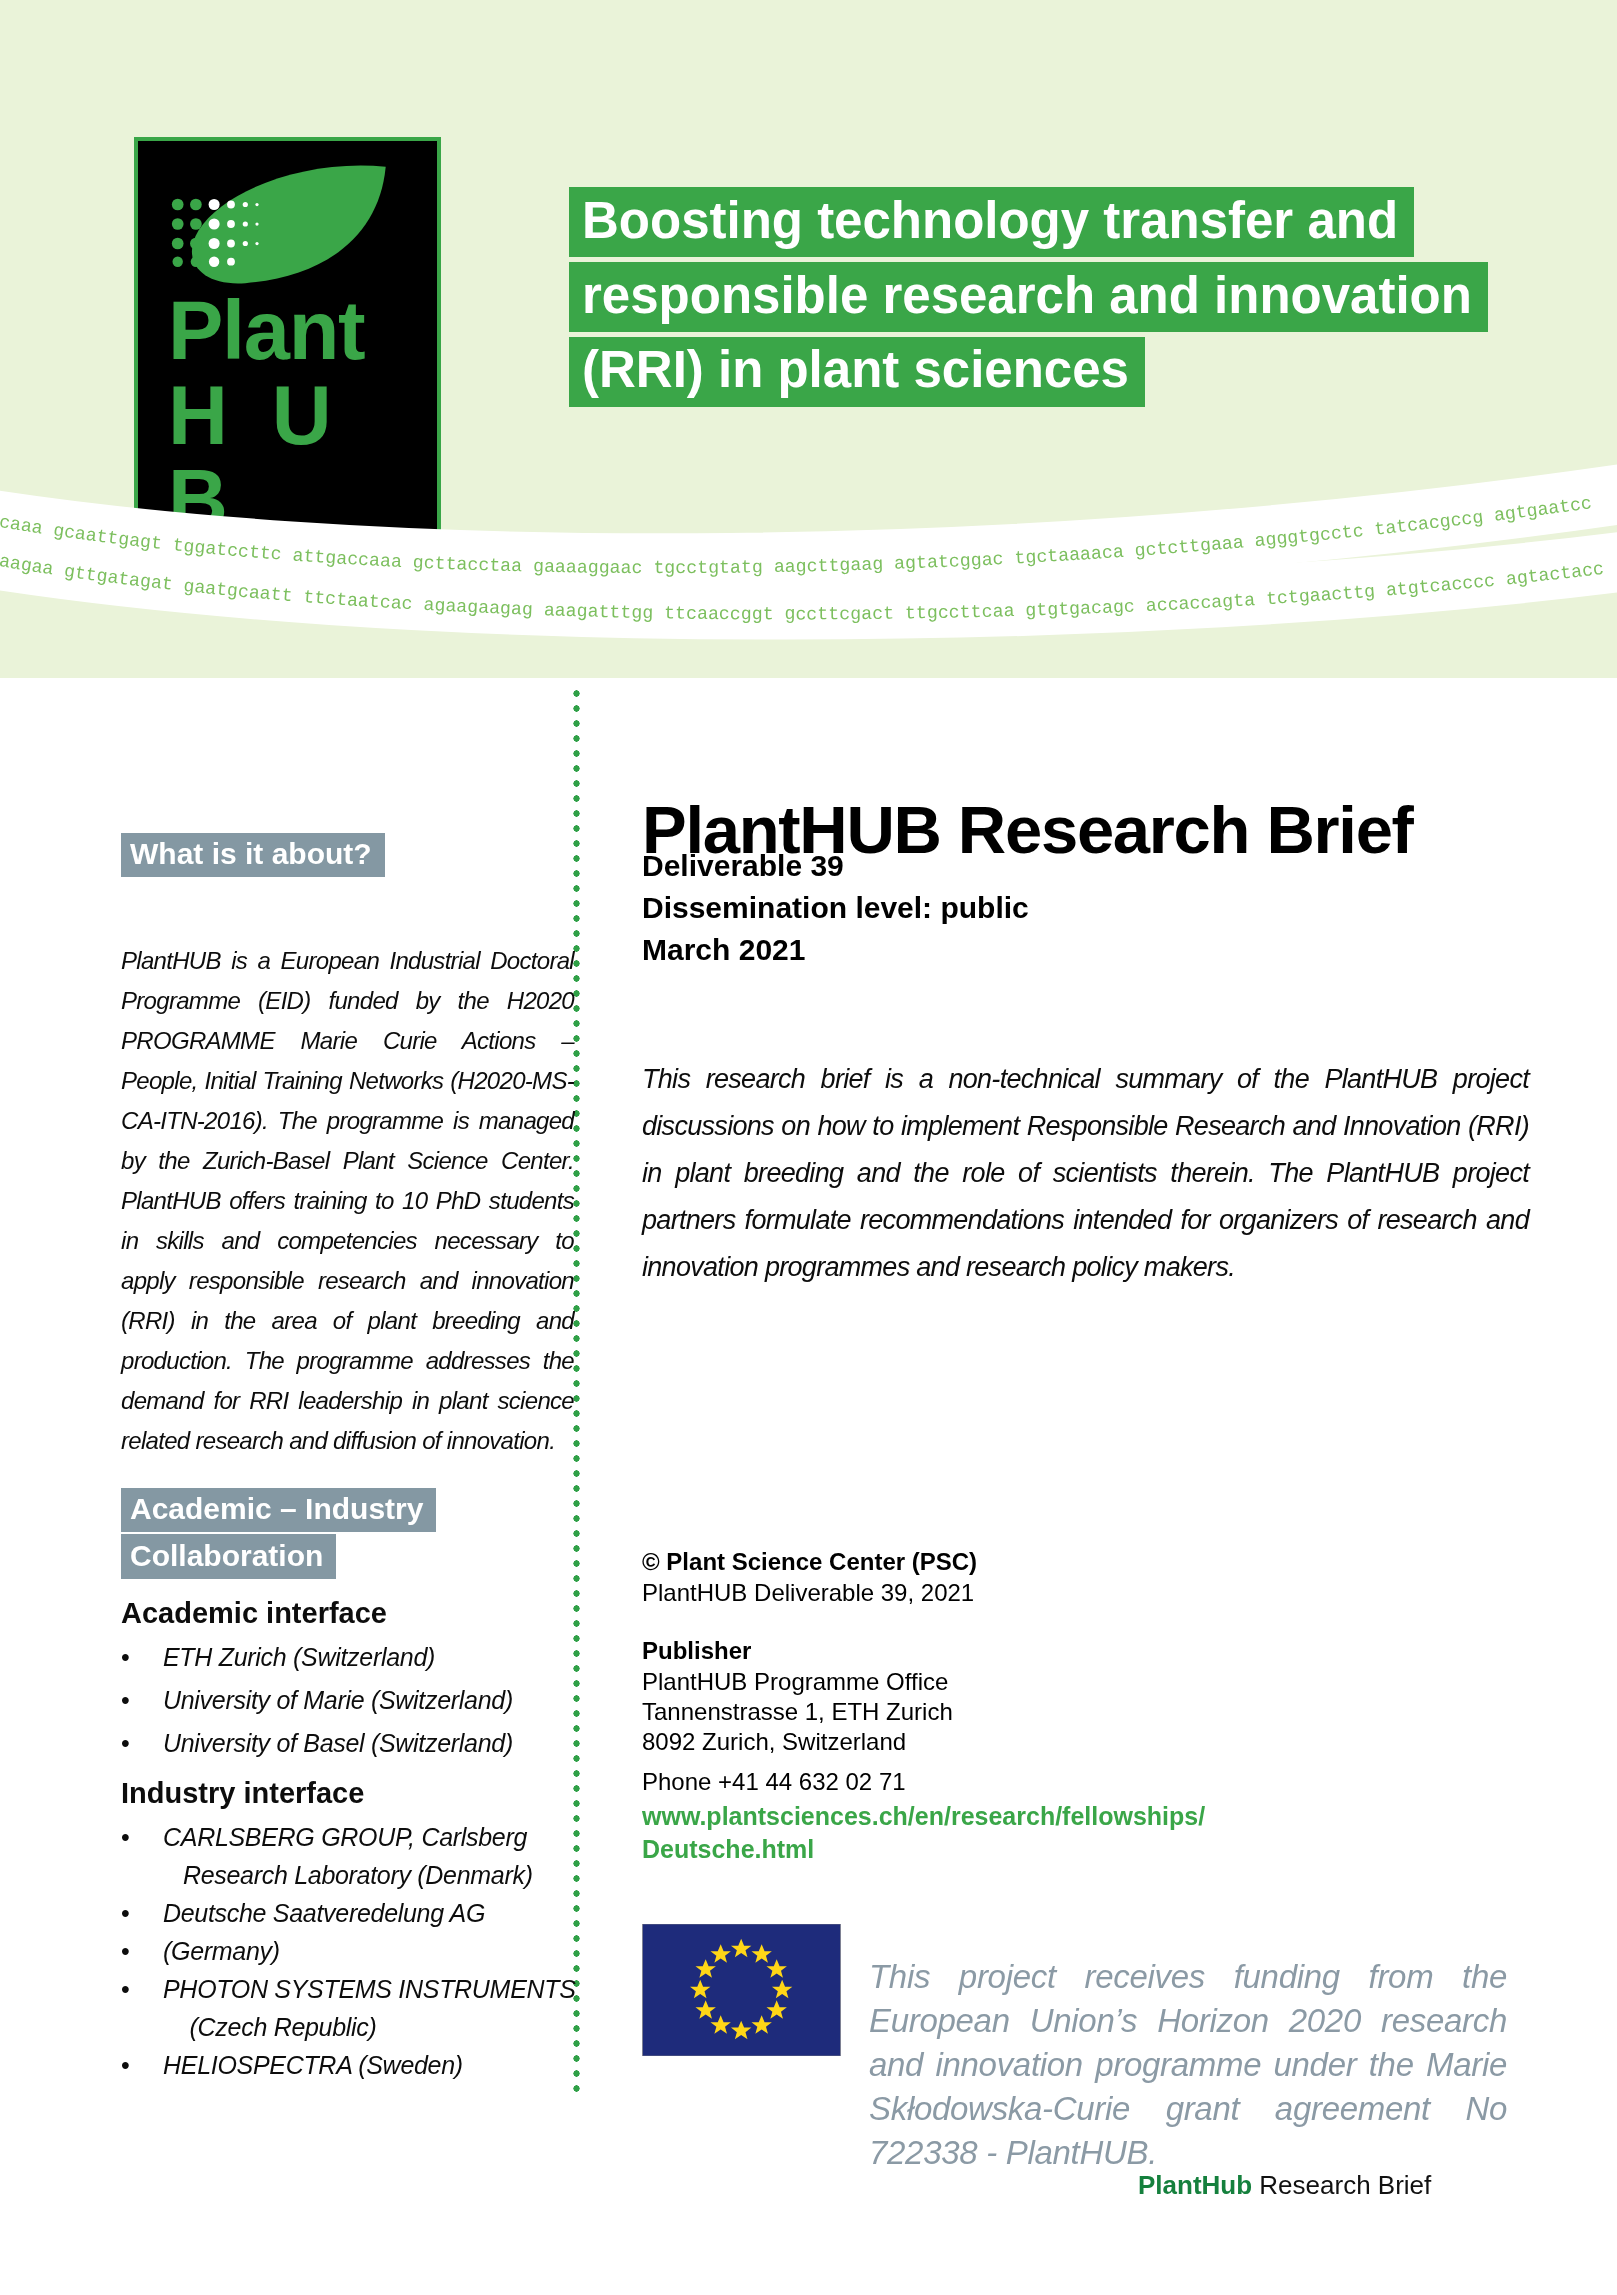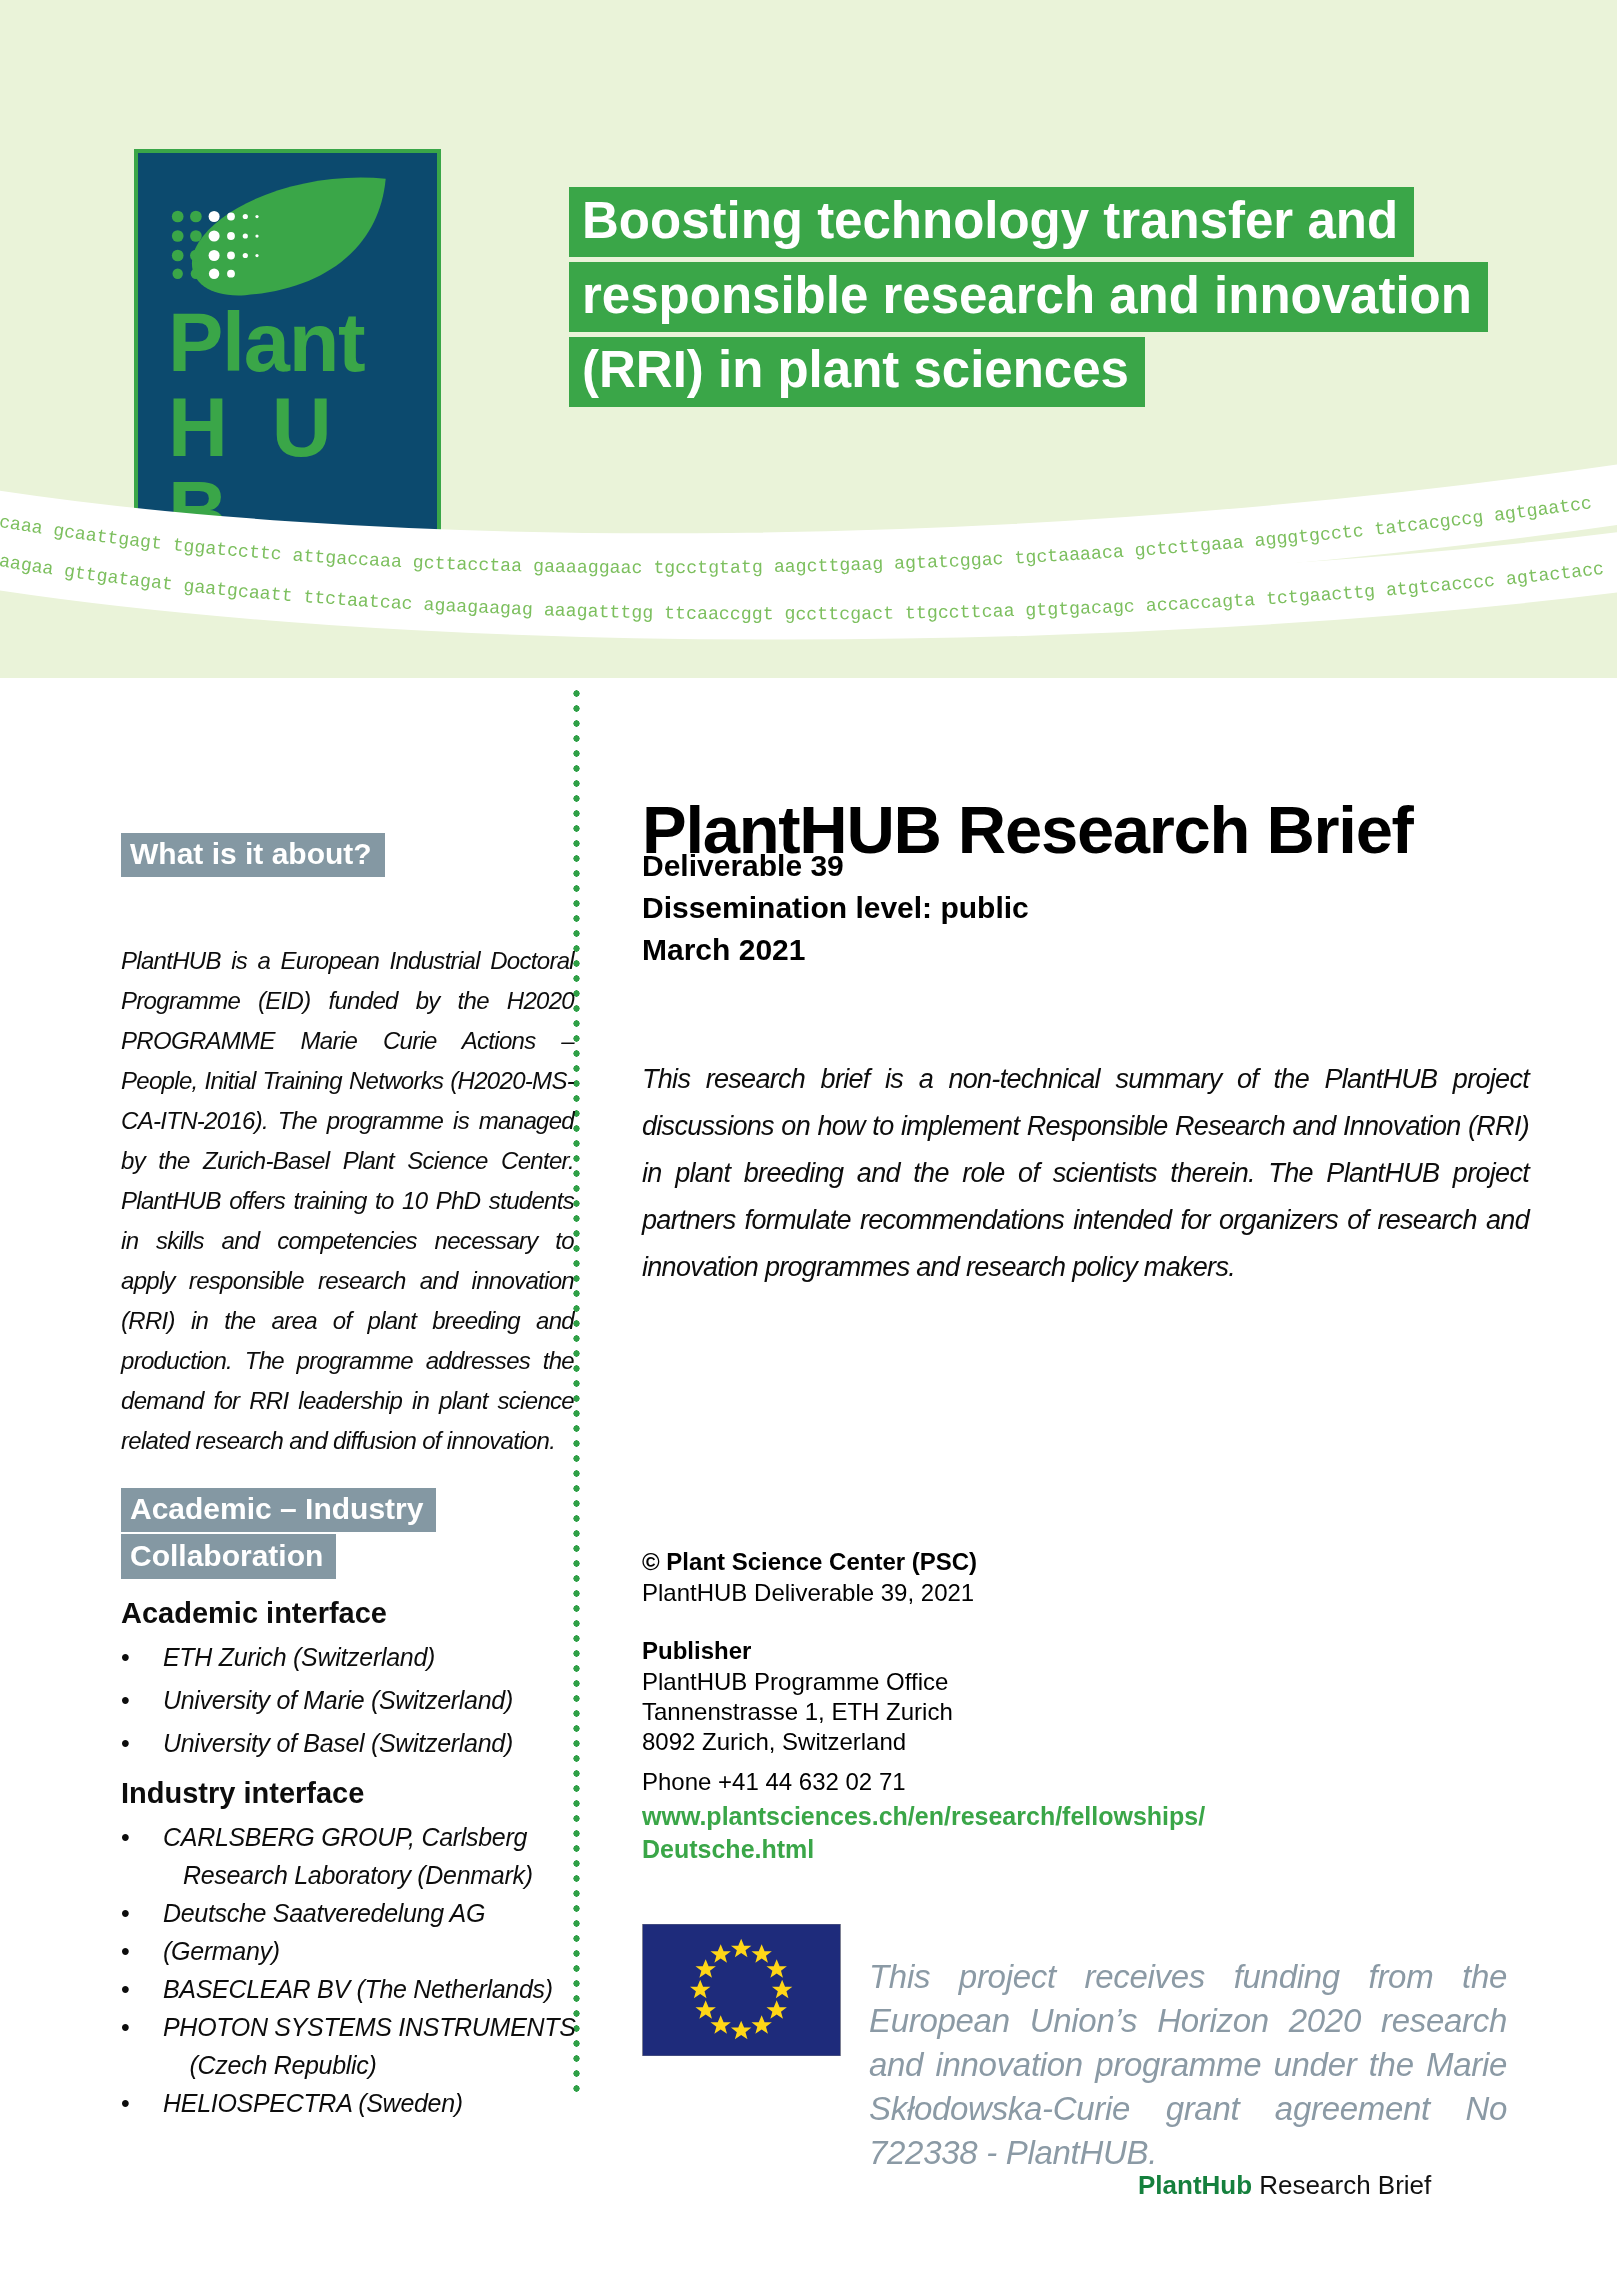--- a/index.html
+++ b/index.html
@@ -1,22 +1,22 @@
 <!DOCTYPE html>
 <html style="font-size:10.4px"><head>
 <meta charset="utf-8">
 <style>
   html,body{margin:0;padding:0;background:#fff;}
   .page{position:relative;width:1618px;height:2295px;background:#ffffff;
         font-family:"Liberation Sans",sans-serif;overflow:hidden;}
 
   
   .header{position:absolute;left:0;top:0;width:1618px;height:678px;background:#EAF3D9;}
-  .logo-box{position:absolute;left:134px;top:137px;width:307px;height:424px;background:#0c4a6e;
-            border:4.6px solid #3AA648;box-sizing:border-box;padding:18px 0 0 30px;margin-top:12px;}
+  .logo-box{position:absolute;left:134px;top:137px;width:307px;height:424px;background:#000000;
+            border:4.6px solid #3AA648;box-sizing:border-box;padding:18px 0 0 30px;}
   .logo-word{font-weight:bold;color:#3AA648;font-size:83px;line-height:1.02;letter-spacing:-1.3px;}
   .logo-word.hub{letter-spacing:10.4px;}
   .leaf-wrap{width:243px;height:130px;}
 
   .banner{position:absolute;left:569px;top:187px;}
   .banner-line{display:table;background:#3AA648;color:#ffffff;font-weight:bold;font-size:51px;
                line-height:1.02;padding:7.8px 15.7px 10.4px 13px;margin-bottom:4.6px;white-space:nowrap;}
 
   .dna-svg{position:absolute;left:0;top:450px;}
   .dna-text{font-family:"Liberation Mono","DejaVu Sans Mono",monospace;font-size:28px;fill:#7CBF5E;}
@@ -153,23 +153,20 @@
         <span>CARLSBERG GROUP, Carlsberg
    Research Laboratory (Denmark)</span>
       </li>
     <li>
         <span>Deutsche Saatveredelung AG</span>
       </li>
     <li>
         <span>(Germany)</span>
       </li>
     <li>
-        <span>BASECLEAR BV (The Netherlands)</span>
-      </li>
-    <li>
         <span>PHOTON SYSTEMS INSTRUMENTS
     (Czech Republic)</span>
       </li>
     <li>
         <span>HELIOSPECTRA (Sweden)</span>
       </li>
   </ul>
 
   <h1 class="main-title">PlantHUB Research Brief</h1>
 

